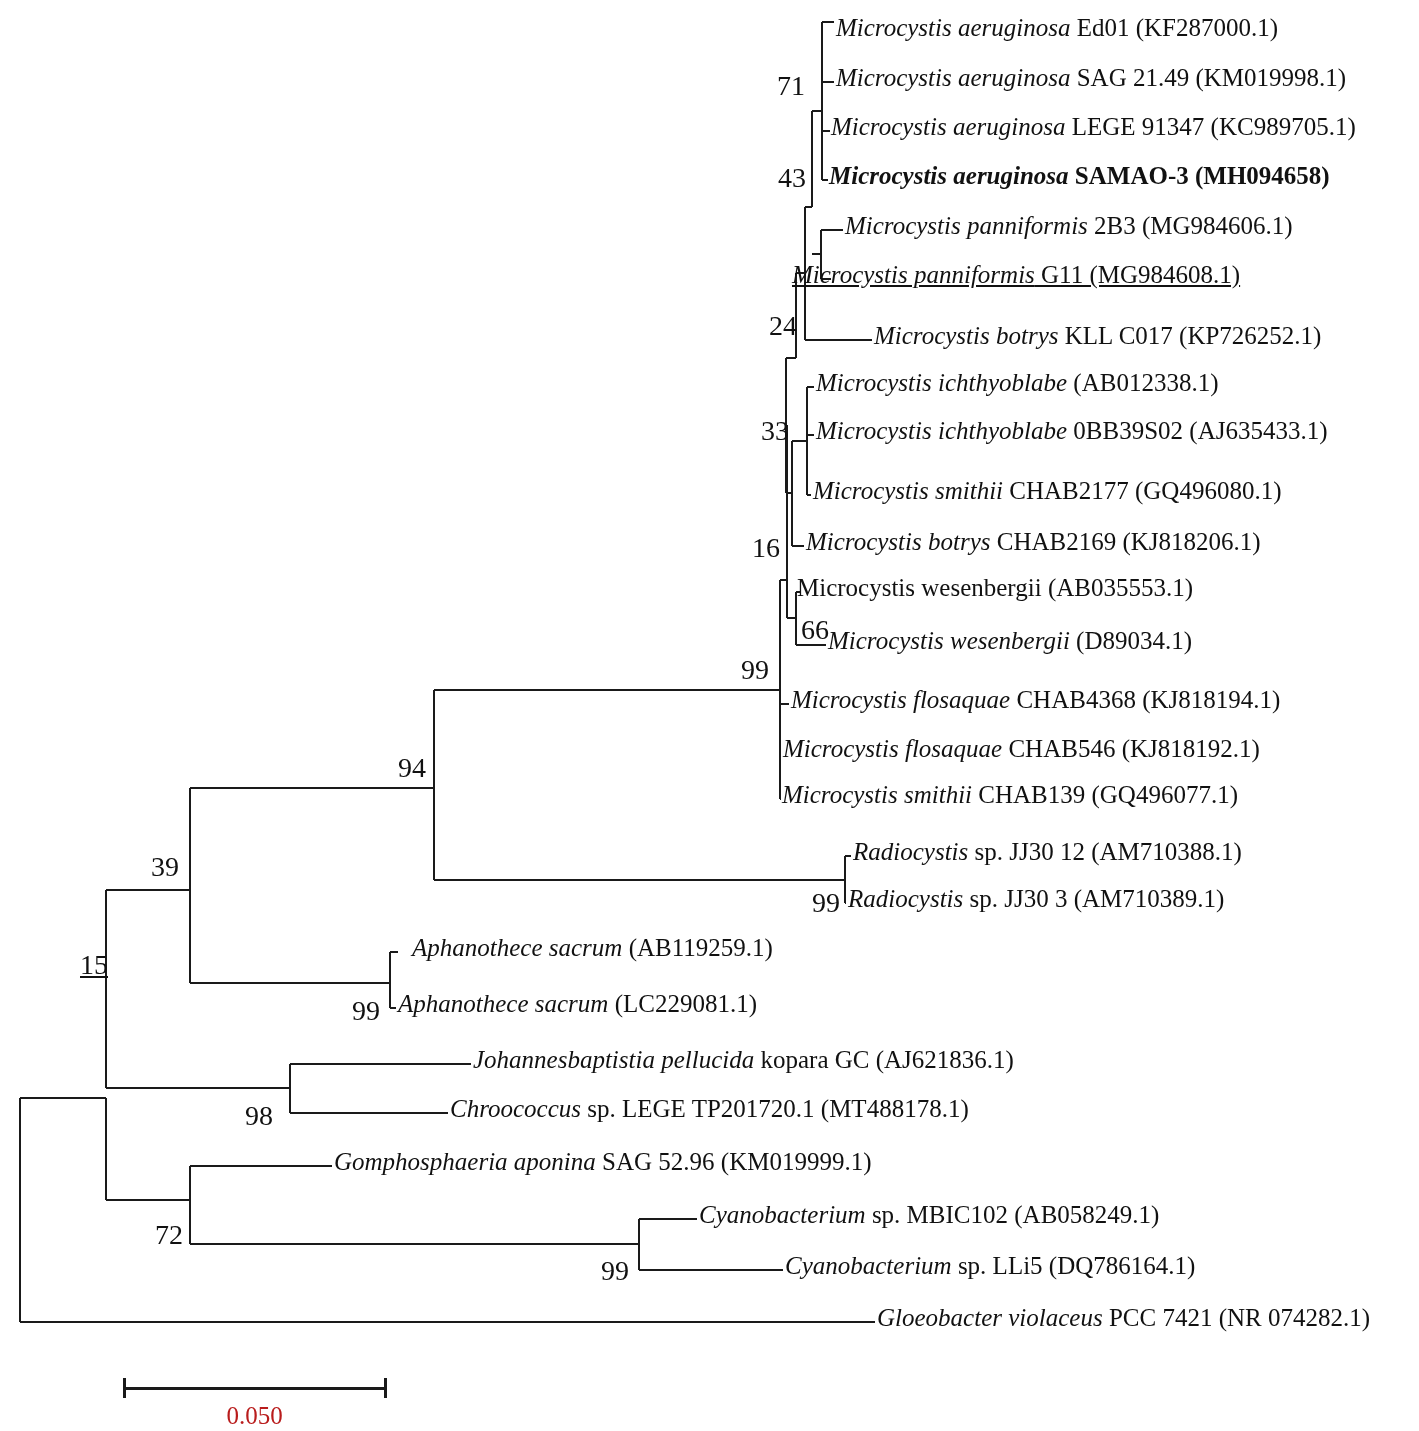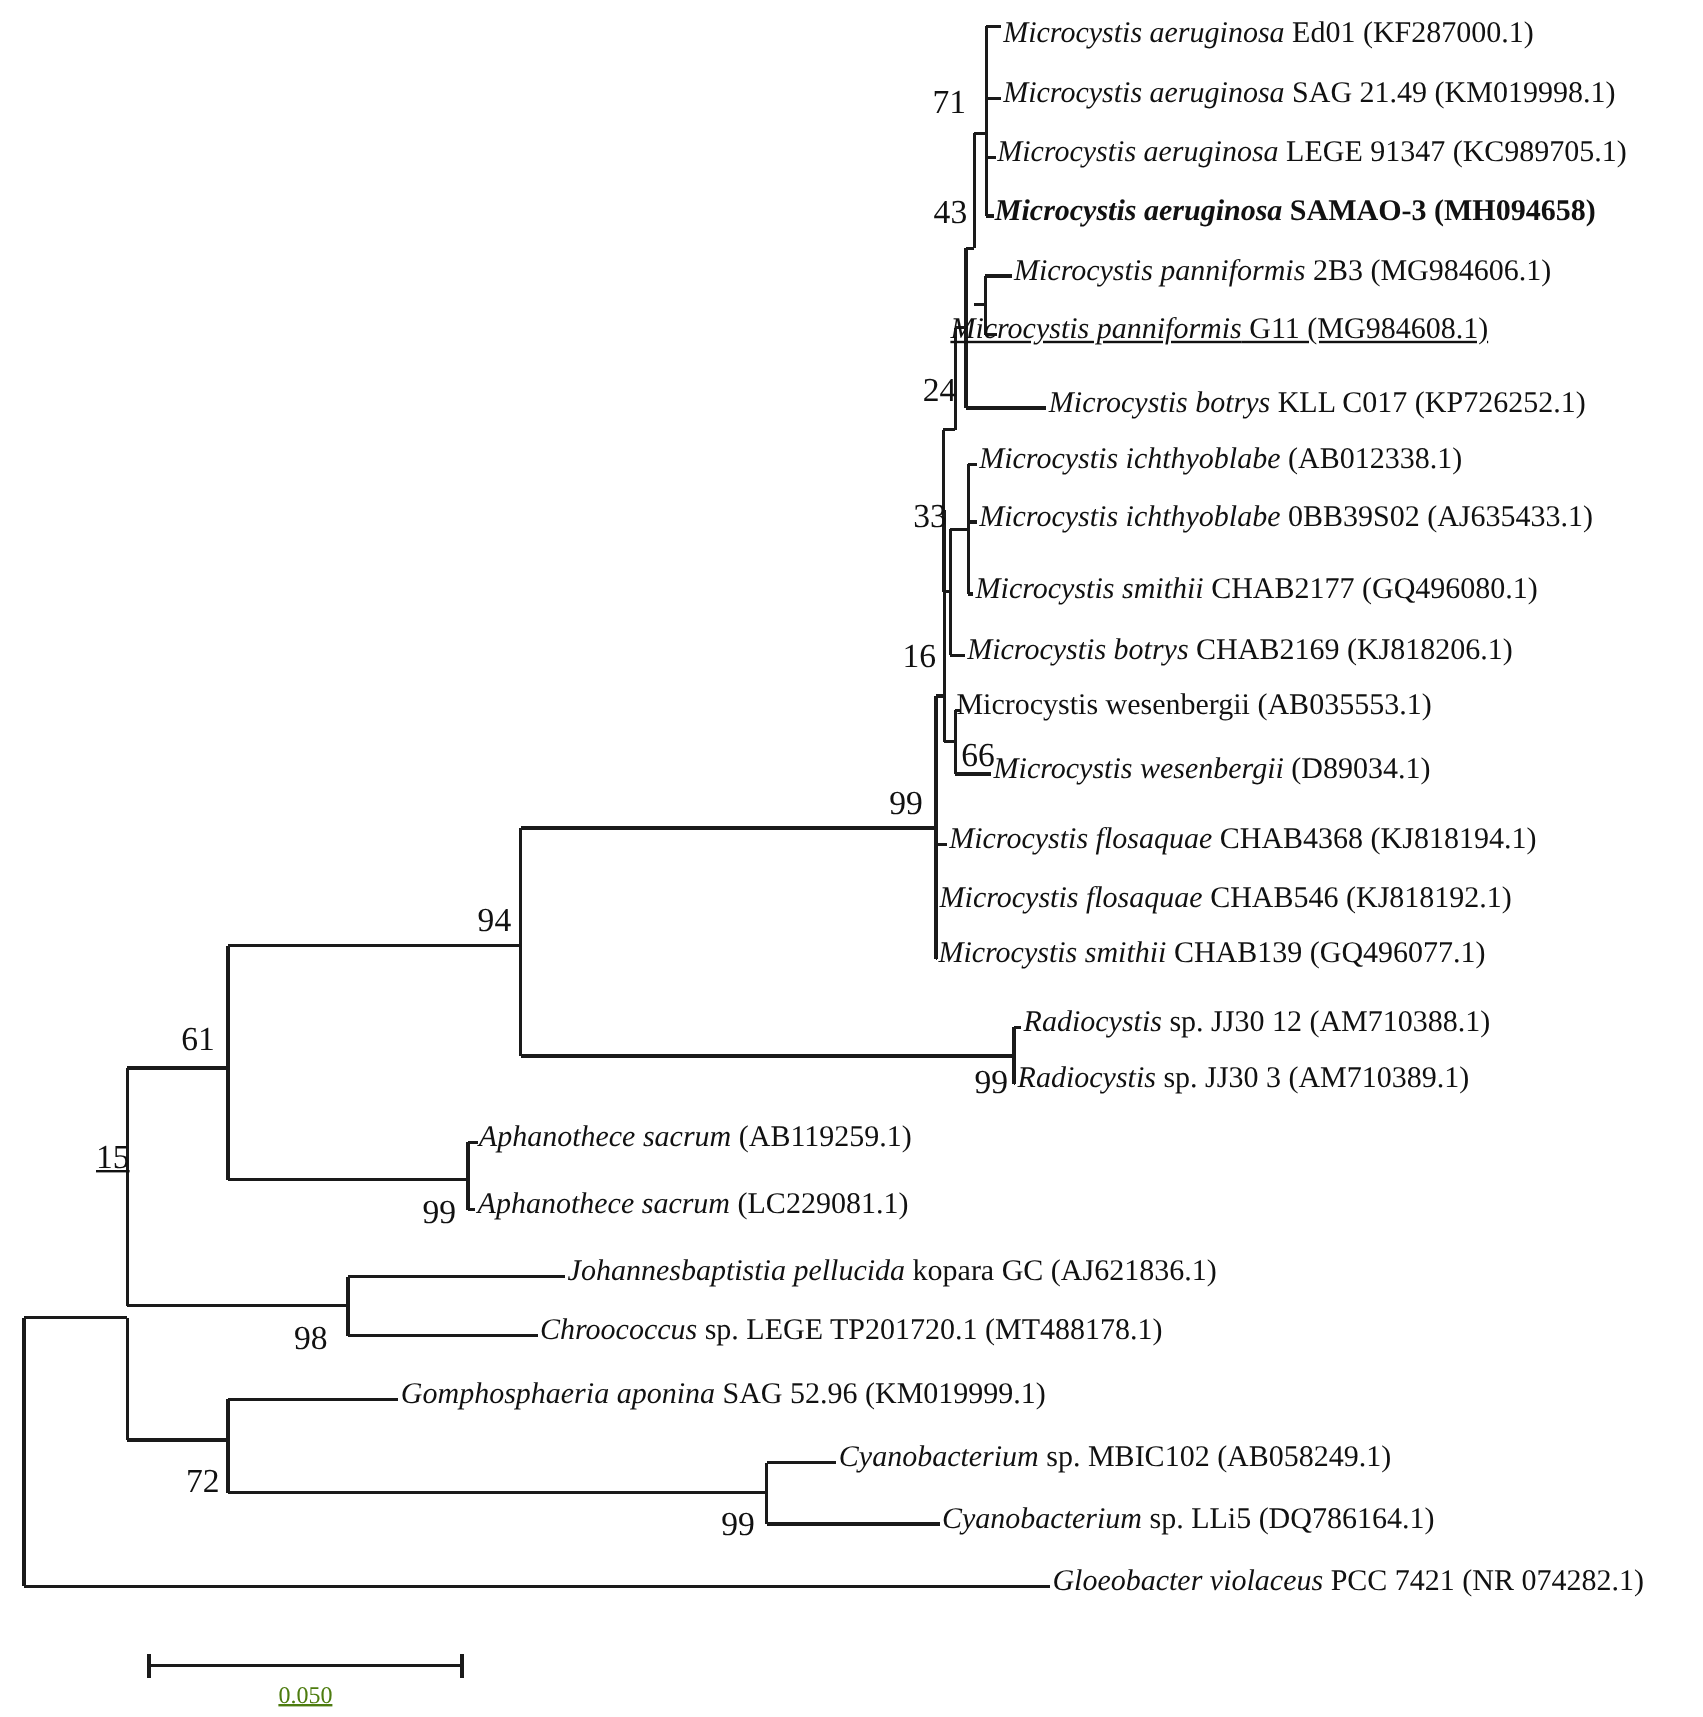--- a/index.html
+++ b/index.html
@@ -8,22 +8,22 @@
   #tree-svg{position:absolute;left:0;top:0;width:1419px;height:1431px;}
   .taxon-label{position:absolute;white-space:nowrap;font-size:25px;line-height:1;
                font-family:"Liberation Serif", serif;color:#111;}
   .taxon-label .sci{font-style:italic;}
   .taxon-label .pln{font-style:normal;}
   .taxon-label.bold .sci{font-weight:bold;font-style:italic;}
   .taxon-label.bold .pln{font-weight:bold;}
   .taxon-label.upright .sci{font-style:normal;}
   .boot{position:absolute;font-size:28px;line-height:1;
         font-family:"Liberation Serif", serif;color:#111;white-space:nowrap;}
-  .scale-label{position:absolute;font-size:20px;font-family:"Liberation Serif", serif;
-               color:#4d7c0f;white-space:nowrap;text-decoration:underline;}
+  .scale-label{position:absolute;font-size:25px;font-family:"Liberation Serif", serif;
+               color:#b91c1c;white-space:nowrap;}
 </style>
 </head>
 <body>
 
 <svg id="tree-svg" viewBox="0 0 1419 1431">
   <g stroke="#1a1a1a" stroke-width="2.6" fill="none" shape-rendering="crispEdges">
 
     <line x1="822" y1="22" x2="822" y2="180"></line>
     <line x1="822" y1="22" x2="834" y2="22"></line>
     <line x1="822" y1="82" x2="834" y2="82"></line>
@@ -131,40 +131,40 @@
     <div class="taxon-label" style="left: 816px; top: 418px;"><span class="sci">Microcystis ichthyoblabe</span><span class="pln"> 0BB39S02 (AJ635433.1)</span></div>
     <div class="taxon-label" style="left: 813px; top: 478px;"><span class="sci">Microcystis smithii</span><span class="pln"> CHAB2177 (GQ496080.1)</span></div>
     <div class="taxon-label" style="left: 806px; top: 529px;"><span class="sci">Microcystis botrys</span><span class="pln"> CHAB2169 (KJ818206.1)</span></div>
     <div class="taxon-label upright" style="left: 797px; top: 575px;"><span class="sci">Microcystis wesenbergii</span><span class="pln"> (AB035553.1)</span></div>
     <div class="taxon-label" style="left: 828px; top: 628px;"><span class="sci">Microcystis wesenbergii</span><span class="pln"> (D89034.1)</span></div>
     <div class="taxon-label" style="left: 791px; top: 687px;"><span class="sci">Microcystis flosaquae</span><span class="pln"> CHAB4368 (KJ818194.1)</span></div>
     <div class="taxon-label" style="left: 783px; top: 736px;"><span class="sci">Microcystis flosaquae</span><span class="pln"> CHAB546 (KJ818192.1)</span></div>
     <div class="taxon-label" style="left: 782px; top: 782px;"><span class="sci">Microcystis smithii</span><span class="pln"> CHAB139 (GQ496077.1)</span></div>
     <div class="taxon-label" style="left: 853px; top: 839px;"><span class="sci">Radiocystis</span><span class="pln"> sp. JJ30 12 (AM710388.1)</span></div>
     <div class="taxon-label" style="left: 848px; top: 886px;"><span class="sci">Radiocystis</span><span class="pln"> sp. JJ30 3 (AM710389.1)</span></div>
-    <div class="taxon-label" style="left: 399px; top: 935px;"><span class="sci">Aphanothece sacrum</span><span class="pln"> (AB119259.1)</span></div>
+    <div class="taxon-label" style="left: 412px; top: 935px;"><span class="sci">Aphanothece sacrum</span><span class="pln"> (AB119259.1)</span></div>
     <div class="taxon-label" style="left: 398px; top: 991px;"><span class="sci">Aphanothece sacrum</span><span class="pln"> (LC229081.1)</span></div>
     <div class="taxon-label" style="left: 473px; top: 1047px;"><span class="sci">Johannesbaptistia pellucida</span><span class="pln"> kopara GC (AJ621836.1)</span></div>
     <div class="taxon-label" style="left: 450px; top: 1096px;"><span class="sci">Chroococcus</span><span class="pln"> sp. LEGE TP201720.1 (MT488178.1)</span></div>
     <div class="taxon-label" style="left: 334px; top: 1149px;"><span class="sci">Gomphosphaeria aponina</span><span class="pln"> SAG 52.96 (KM019999.1)</span></div>
     <div class="taxon-label" style="left: 699px; top: 1202px;"><span class="sci">Cyanobacterium</span><span class="pln"> sp. MBIC102 (AB058249.1)</span></div>
     <div class="taxon-label" style="left: 785px; top: 1253px;"><span class="sci">Cyanobacterium</span><span class="pln"> sp. LLi5 (DQ786164.1)</span></div>
     <div class="taxon-label" style="left: 877px; top: 1305px;"><span class="sci">Gloeobacter violaceus</span><span class="pln"> PCC 7421 (NR 074282.1)</span></div>
   </div>
 <div id="boot-layer">
     <div class="boot" style="left: 777px; top: 72px;">71</div>
     <div class="boot" style="left: 778px; top: 164px;">43</div>
     <div class="boot" style="left: 769px; top: 312px;">24</div>
     <div class="boot" style="left: 761px; top: 417px;">33</div>
     <div class="boot" style="left: 752px; top: 534px;">16</div>
     <div class="boot" style="left: 801px; top: 616px;">66</div>
     <div class="boot" style="left: 741px; top: 656px;">99</div>
     <div class="boot" style="left: 398px; top: 754px;">94</div>
     <div class="boot" style="left: 812px; top: 889px;">99</div>
-    <div class="boot" style="left: 151px; top: 853px;">61</div>
+    <div class="boot" style="left: 151px; top: 853px;">39</div>
     <div class="boot" style="left: 80px; top: 951px; text-decoration: underline;">15</div>
     <div class="boot" style="left: 352px; top: 997px;">99</div>
     <div class="boot" style="left: 245px; top: 1102px;">98</div>
     <div class="boot" style="left: 155px; top: 1221px;">72</div>
     <div class="boot" style="left: 601px; top: 1257px;">99</div>
   </div>
 
 <div class="scale-label" id="scale-label" style="top: 1402px; left: 0px; width: 509px; text-align: center;">0.050</div>
 
 </body></html>

